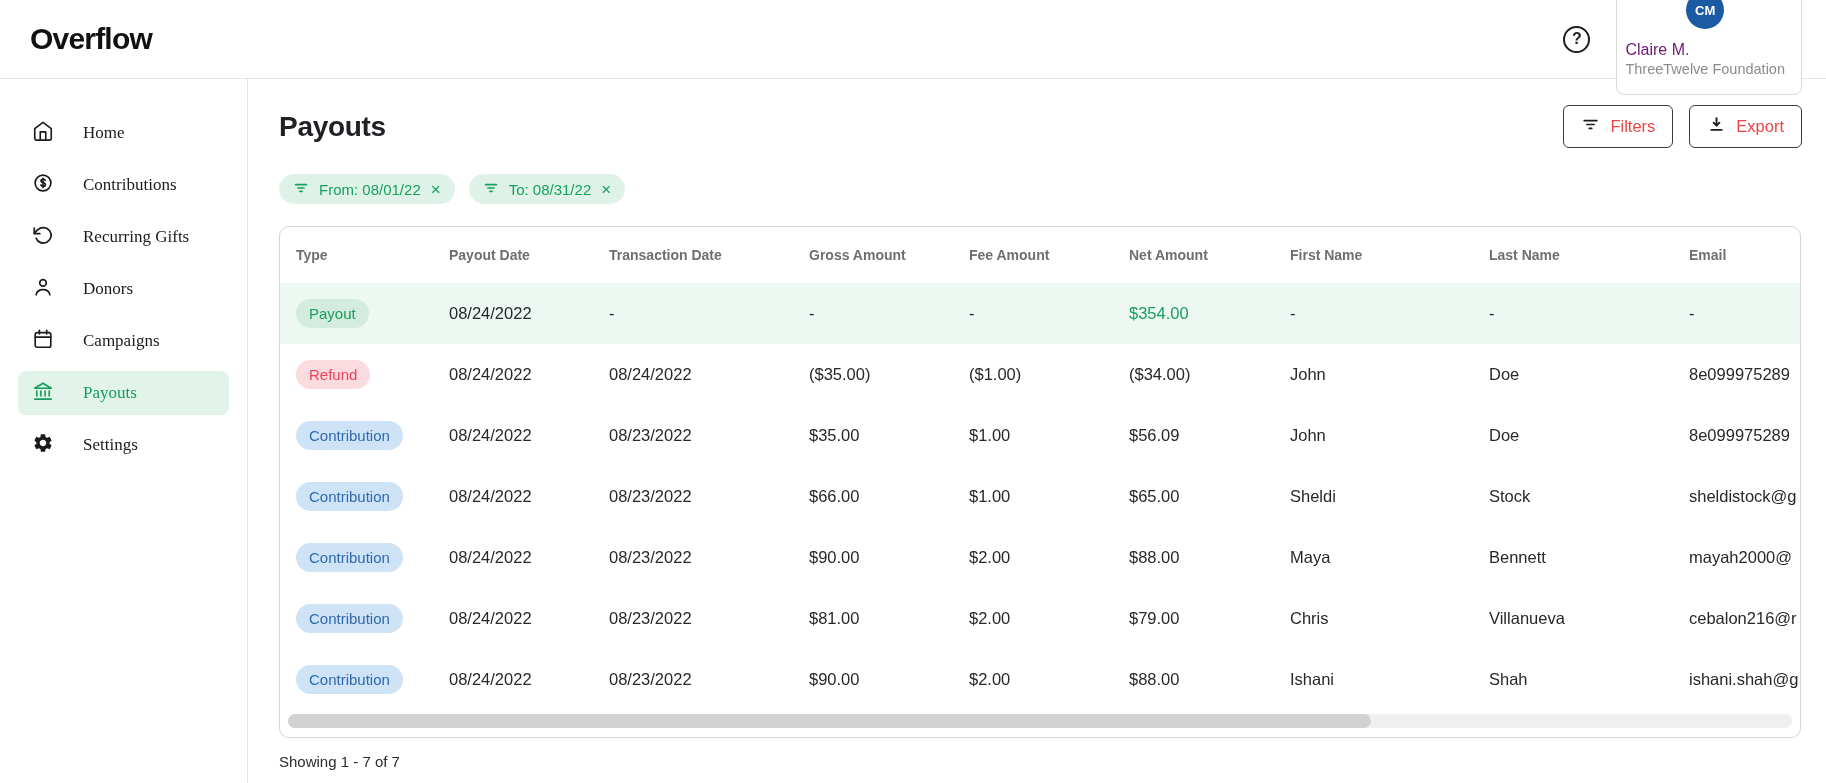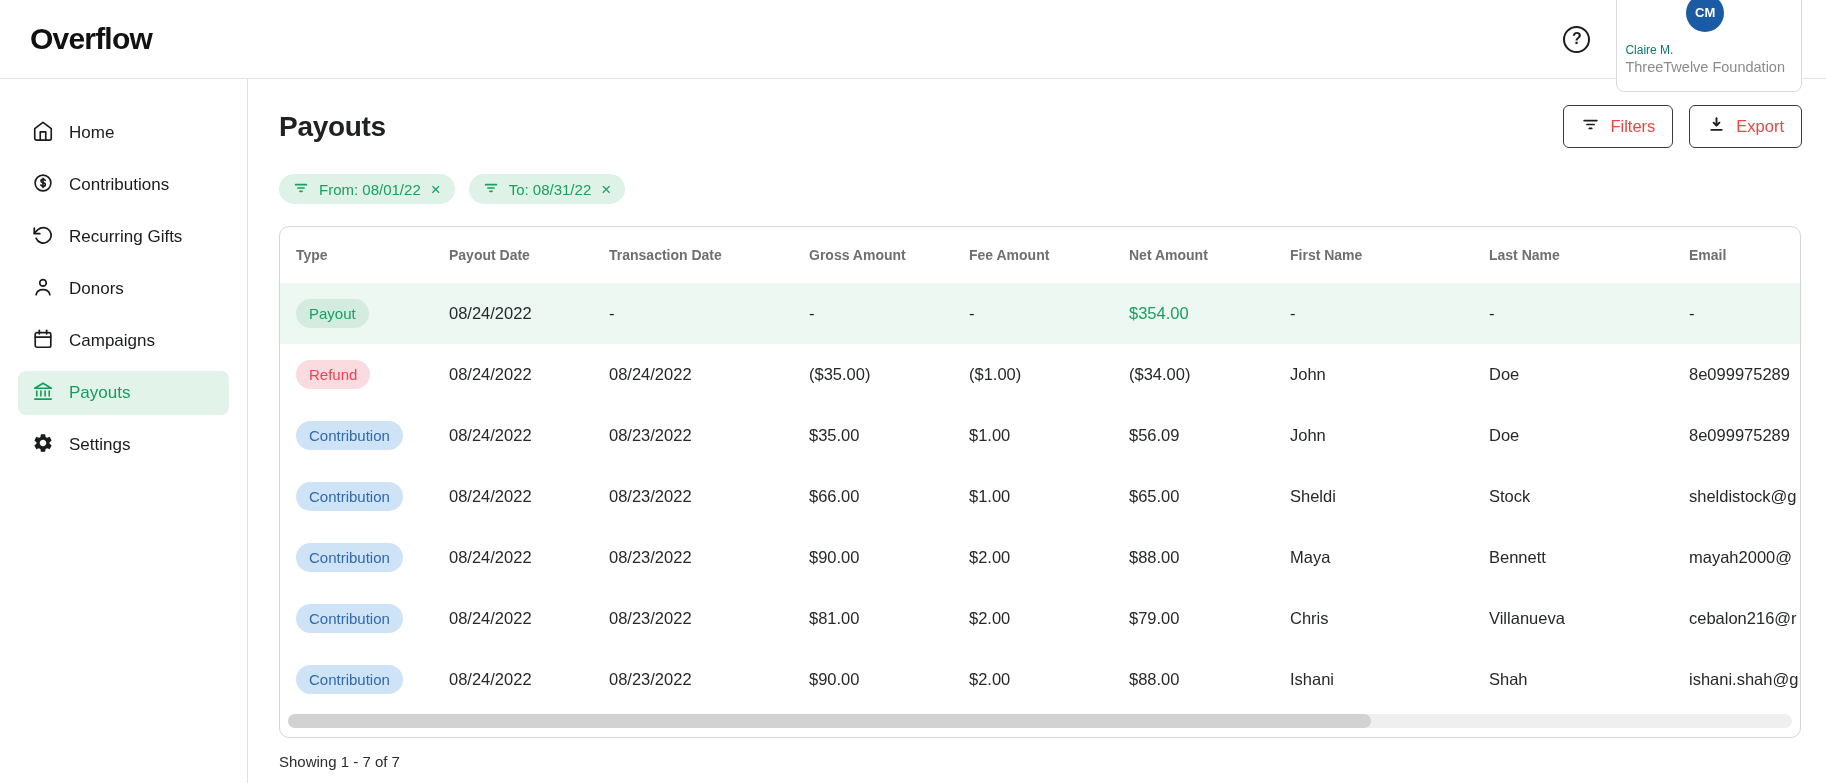--- a/index.html
+++ b/index.html
@@ -12,29 +12,29 @@
   .logo { font-size: 30px; font-weight: 700; letter-spacing: -0.8px; color: #111; }
   .topbar-right { display: flex; align-items: center; gap: 26px; }
   .help-btn { width: 27px; height: 27px; border: 2px solid #1c1c1c; border-radius: 50%;
     display: flex; align-items: center; justify-content: center; font-size: 16px;
     font-weight: 700; color: #1c1c1c; cursor: pointer; }
   .user-card { display: flex; align-items: center; gap: 11px; border: 1px solid #d9d9d9;
     border-radius: 8px; padding: 7px 16px 15px 8px; cursor: pointer; background: #fff; flex-direction: column; }
   .avatar { width: 38px; height: 38px; border-radius: 50%; background: #1b5ba4;
     color: #fff; font-size: 13px; font-weight: 700; display: flex; align-items: center;
     justify-content: center; }
-  .user-name { font-size: 12px; color: #0f766e; line-height: 1.25; }
+  .user-name { font-size: 16px; color: #701a75; line-height: 1.25; }
   .user-org { font-size: 14.5px; color: #8b8b8b; line-height: 1.25; }
 
   
   .shell { display: flex; height: 704px; }
   .sidebar { width: 248px; border-right: 1px solid #e2e2e2; padding-top: 24px; flex: none; }
-  .side-item { display: flex; align-items: center; gap: 15px; height: 44px;
+  .side-item { display: flex; align-items: center; gap: 29px; height: 44px;
     margin: 8px 18px; padding: 0 14px; border-radius: 8px; font-size: 17px;
-    color: #1a1b1d; cursor: pointer; }
+    color: #1a1b1d; cursor: pointer; font-family: Liberation Serif, serif; }
   .side-item svg { flex: none; }
   .side-item.active { background: #e2f4ea; color: #149e5c; font-weight: 500; }
 
   
   .main { flex: 1; padding: 26px 24px 0 31px; }
   .title-row { display: flex; align-items: center; justify-content: space-between; }
   .page-title { font-size: 28px; font-weight: 700; letter-spacing: -0.3px; color: #202124; }
   .btn-group { display: flex; gap: 16px; }
   .btn { display: flex; align-items: center; gap: 10px; border: 1px solid #3a3a3a;
     border-radius: 6px; background: #fff; padding: 9px 17px; font-size: 16.5px;

